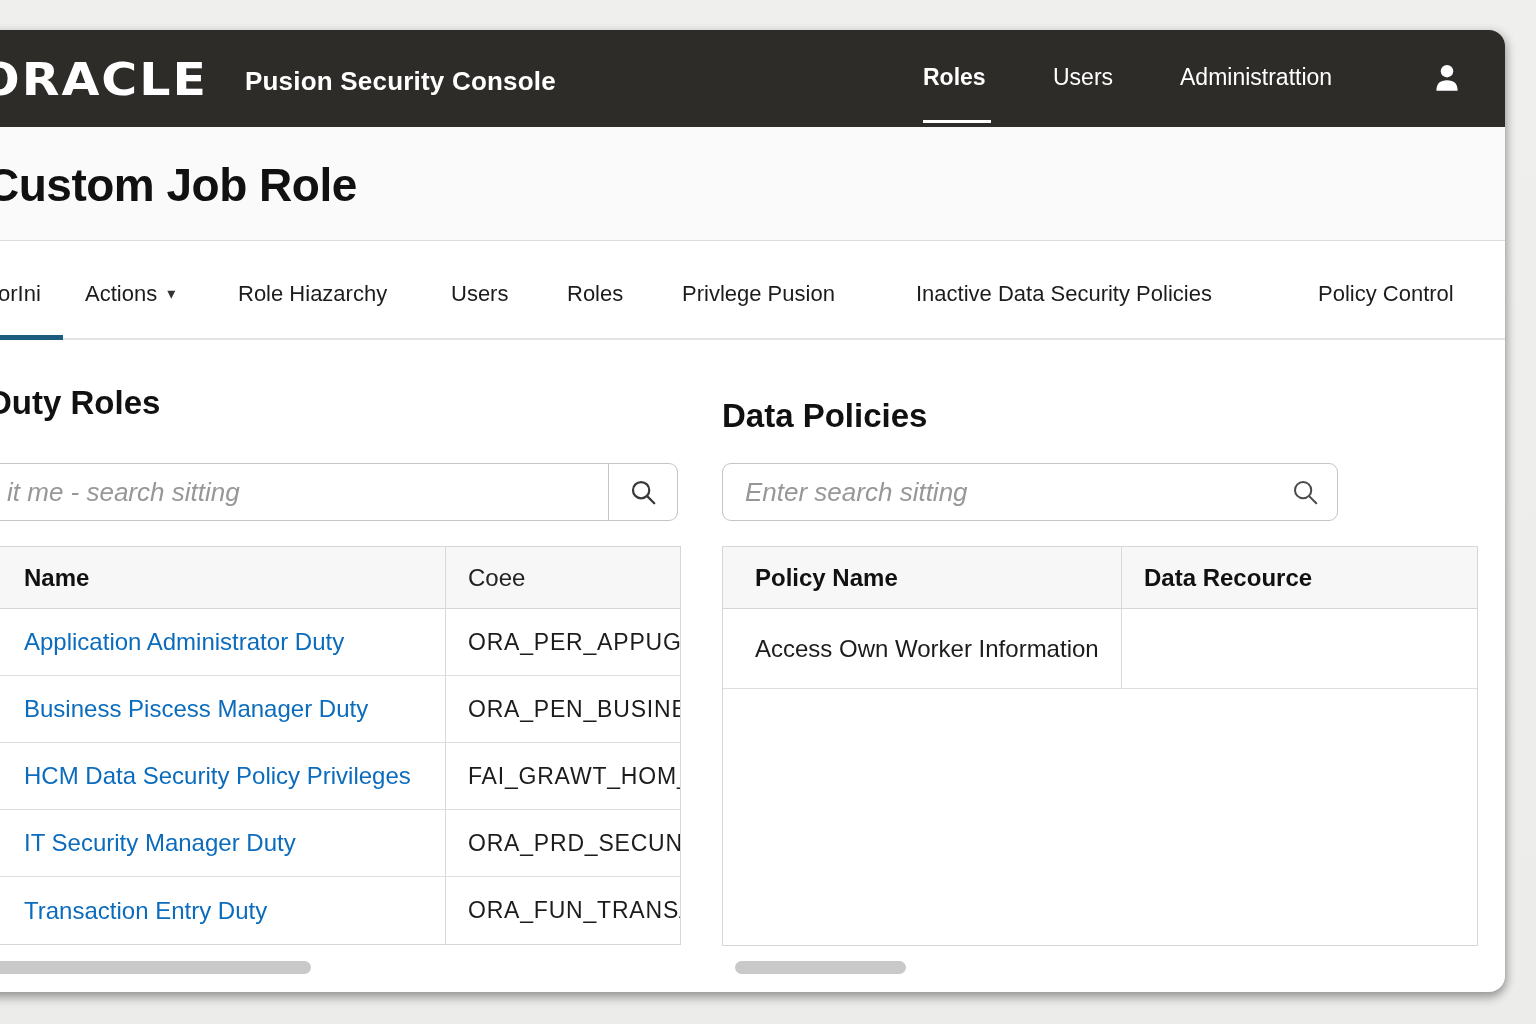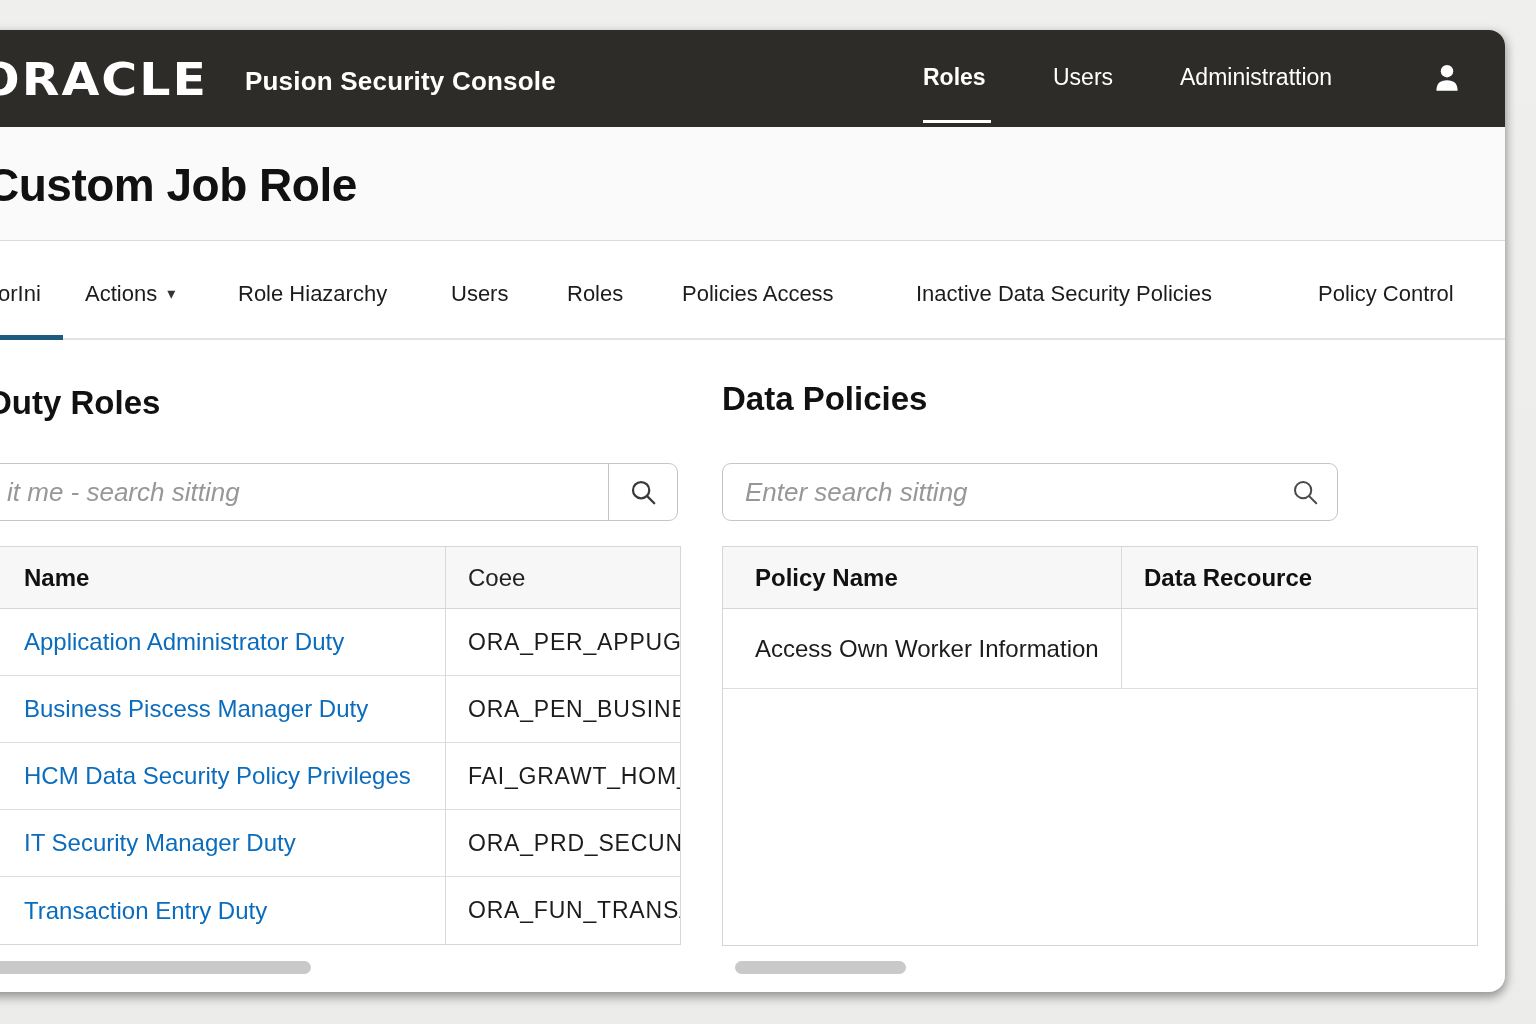--- a/index.html
+++ b/index.html
@@ -50,21 +50,21 @@
 
   
   .tabbar-border { position:absolute; left:-30px; top:338px; width:1535px; height:2px; background:#e3e3e3; }
   .tab { position:absolute; top:281px; font-size:22px; color:#1c1c1c; white-space:nowrap; cursor:pointer; }
   .tab .caret { font-size:16px; color:#333; margin-left:10px; vertical-align:2px; }
   .tab-active-underline { position:absolute; left:-30px; top:335px; width:93px; height:5px; background:#1d5c7e; }
 
   
   .section-heading { position:absolute; font-size:33px; font-weight:700; color:#111; white-space:nowrap; }
   .h-duty { left:-12px; top:384px; }
-  .h-policies { left:722px; top:380px; }
+  .h-policies { left:722px; top:397px; }
 
   
   .searchbox {
     position:absolute; top:463px; height:58px; background:#fff;
     border:1px solid #c5c5c5; border-radius:9px; display:flex; align-items:center;
   }
   .sb-left { left:-30px; width:708px; }
   .sb-right { left:722px; width:616px; }
   .searchbox input {
     flex:1; height:100%; border:none; outline:none; background:transparent;
@@ -128,21 +128,21 @@
   <div class="title-band"></div>
   <div class="page-title">Custom Job Role</div>
 
   <div class="tabbar-border"></div>
   <div class="tab-active-underline"></div>
   <div class="tab" style="left:-2px"><span>orIni</span></div>
   <div class="tab" style="left:85px"><span>Actions</span><span class="caret">▾</span></div>
   <div class="tab" style="left:238px"><span>Role Hiazarchy</span></div>
   <div class="tab" style="left:451px"><span>Users</span></div>
   <div class="tab" style="left:567px"><span>Roles</span></div>
-  <div class="tab" style="left:682px"><span>Policies Access</span></div>
+  <div class="tab" style="left:682px"><span>Privlege Pusion</span></div>
   <div class="tab" style="left:916px"><span>Inactive Data Security Policies</span></div>
   <div class="tab" style="left:1318px"><span>Policy Control</span></div>
 
   <div class="section-heading h-duty">Duty Roles</div>
   <div class="section-heading h-policies">Data Policies</div>
 
   <div class="searchbox sb-left">
     <input type="text" placeholder="it me - search sitting" style="">
     <div class="sb-icon-cell">
       <svg width="30" height="30" viewBox="0 0 24 24" fill="none" stroke="#3a3a3a" stroke-width="1.8">

